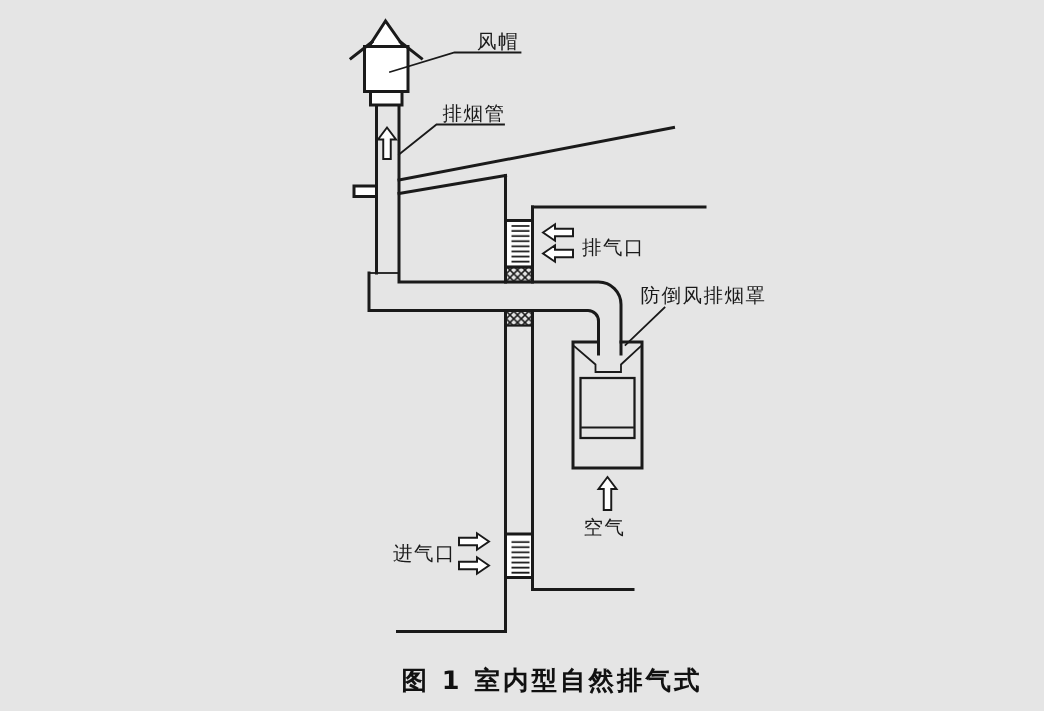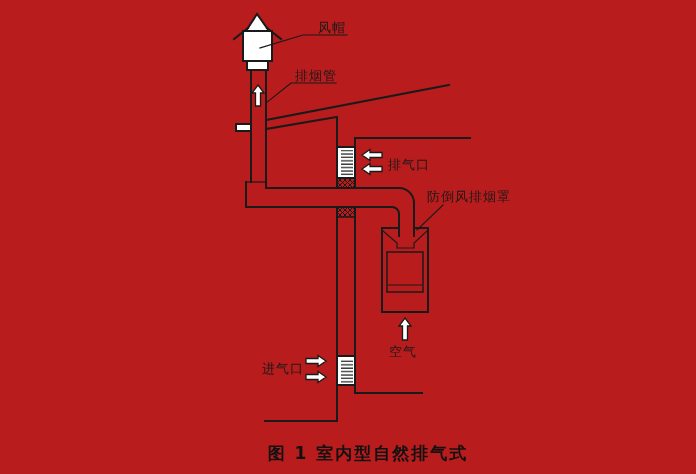--- a/index.html
+++ b/index.html
@@ -1,17 +1,17 @@
 <!DOCTYPE html>
 <html><head>
 <meta charset="utf-8">
 <style>
   html,body{margin:0;padding:0;background:#ffffff;}
   .screen{
-    position:relative;width:696px;height:474px;background:#b91c1c;
+    position:relative;width:696px;height:474px;background:#e5e5e5;
     font-family:"DejaVu Sans",sans-serif;overflow:hidden;text-decoration:underline;
   }
   .screen svg{position:absolute;left:0;top:0;}
   .diag-label{
     font-size:13px;letter-spacing:1px;fill:#1a1a1a;
     font-family:"DejaVu Sans",sans-serif;
   }
   .caption{
     font-size:17px;font-weight:bold;letter-spacing:2px;fill:#111111;
     font-family:"DejaVu Sans",sans-serif;

